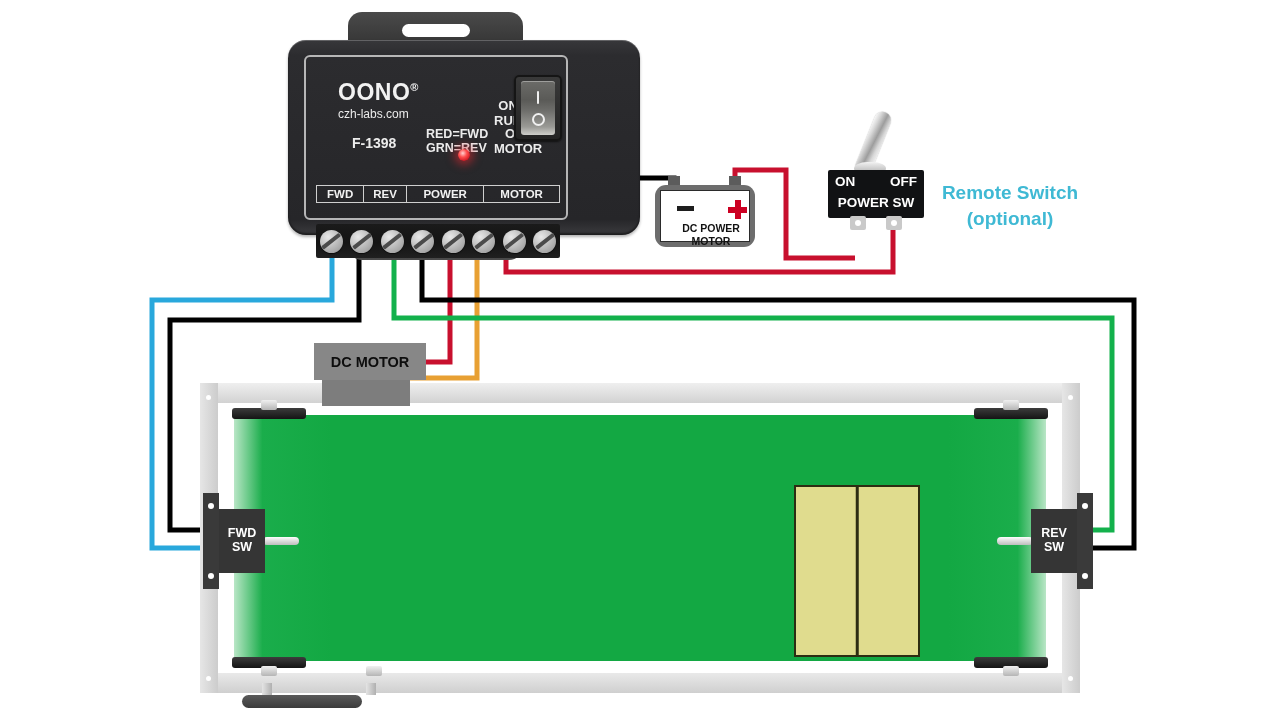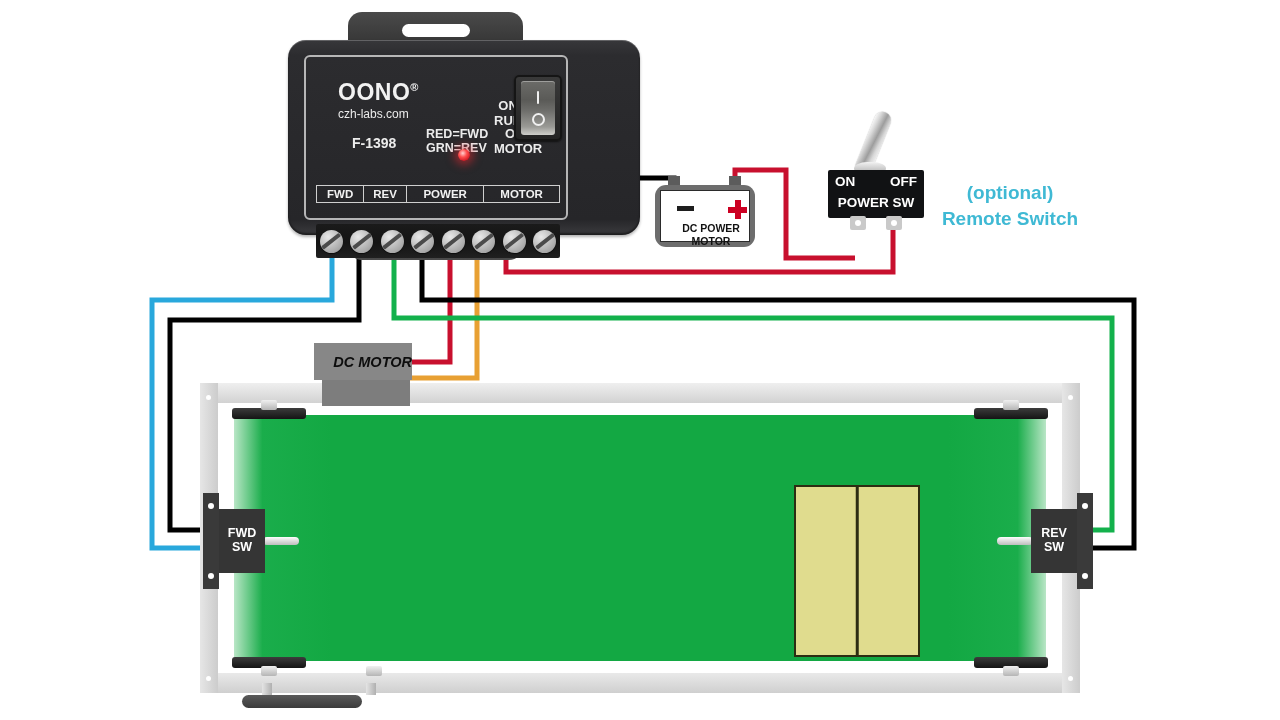--- a/index.html
+++ b/index.html
@@ -362,27 +362,26 @@
     color:#3fb9d4;
     font-size:19px;
     font-weight:bold;
     line-height:1.35;
     z-index:30;
   }
 
   
   #dc-motor{
     left:314px; top:343px;
-    width:98px; height:37px;
+    width:112px; height:37px;
     background:#878787;
     z-index:25;
     display:flex;
     align-items:center;
-    justify-content:flex-end;
-    font-style:italic;
+    justify-content:center;
   }
   #dc-motor span{
     color:#0d0d0d;
     font-size:14.5px;
     font-weight:bold;
     white-space:nowrap;
   }
   #motor-shaft{
     left:322px; top:380px;
     width:88px; height:26px;
@@ -652,22 +651,22 @@
     <div class="tog-body">
       <div class="tog-on">ON</div>
       <div class="tog-off">OFF</div>
       <div class="tog-name">POWER SW</div>
     </div>
     <div class="tog-lug l1"></div>
     <div class="tog-lug l2"></div>
   </div>
 
   <div class="abs" id="remote-switch-label">
+    <div>Remote Switch</div>
     <div>(optional)</div>
-    <div>Remote Switch</div>
   </div>
 
   <div class="abs" id="motor-shaft"></div>
   <div class="abs" id="dc-motor">
     <span>DC MOTOR</span>
   </div>
 
   <div class="abs" id="conveyor">
     <div class="cv-frame-outer"></div>
     <div class="cv-frame-inner"></div>

